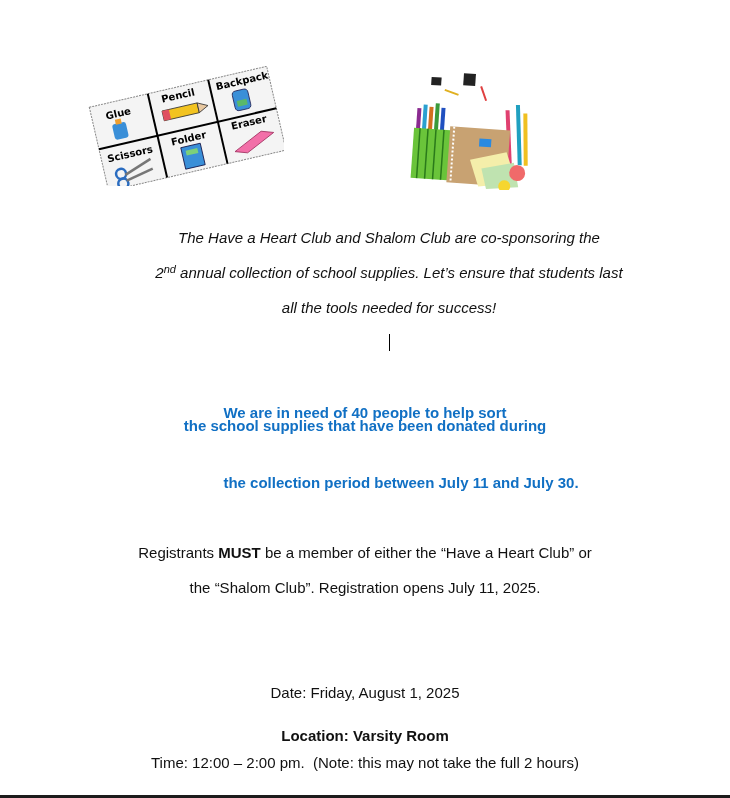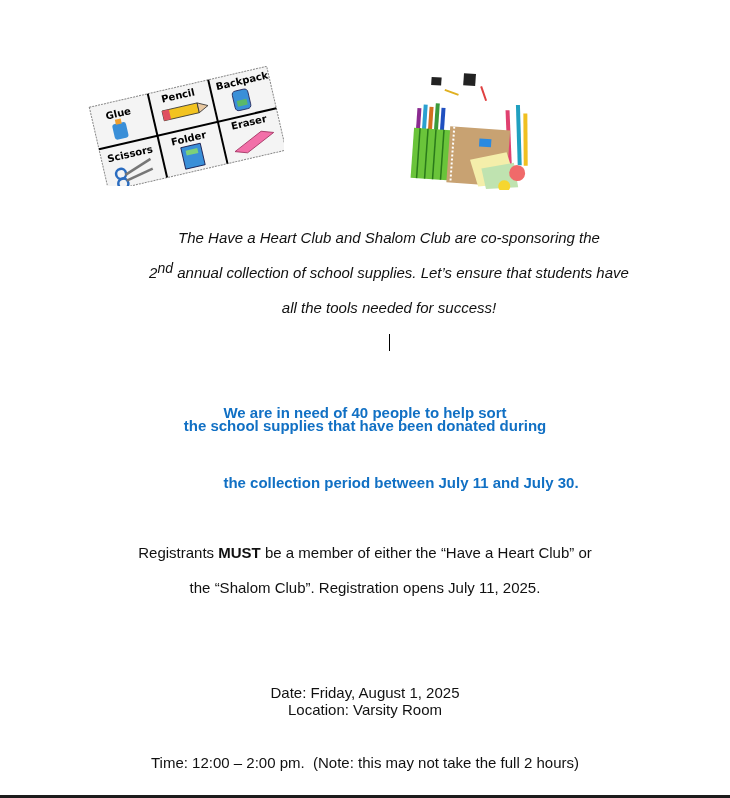--- a/index.html
+++ b/index.html
@@ -9,21 +9,21 @@
   .bottom-rule { position: absolute; left: 0; top: 795px; width: 730px; height: 3px; background: #1c1c1c; }
 
   
   .img1 { position: absolute; left: 88px; top: 66px; width: 196px; height: 120px; }
   .img2 { position: absolute; left: 410px; top: 72px; width: 128px; height: 118px; }
 
   .line { position: absolute; left: 0; width: 730px; text-align: center; font-size: 15px; line-height: 20px; white-space: nowrap; }
   .italic { font-style: italic; padding-left: 24px; }
   .blue { color: #1170c4; font-weight: bold; }
   .u { }
-  sup { font-size: 14px; vertical-align: 5px; line-height: 0; text-align: right; }
+  sup { font-size: 11px; vertical-align: 5px; line-height: 0; text-align: right; }
   .cursor { display: inline-block; width: 1px; height: 17px; background: #000; vertical-align: -3px; margin-left: 1px; }
 </style>
 </head>
 <body>
 
 <div class="page">
 
   <div class="img1">
     <svg width="196" height="120" viewBox="0 0 196 120">
       <g transform="rotate(-13 98 60)">
@@ -84,29 +84,29 @@
         <rect x="70" y="66" width="12" height="8" fill="#2a8ae0"></rect>
         <polygon points="62,88 98,78 110,108 72,114" fill="#f4eeaa"></polygon>
         <polygon points="74,96 106,88 112,112 80,116" fill="#bfe3b0"></polygon>
         <circle cx="110" cy="98" r="8" fill="#f06a6a"></circle>
         <circle cx="98" cy="112" r="6" fill="#f6d630"></circle>
       </g>
     </svg>
   </div>
 
   <div class="line italic" style="top:228px;">The Have a Heart Club and Shalom Club are co-sponsoring the</div>
-  <div class="line italic" style="top:263px;"><span>2</span><sup>nd</sup><span> annual collection of school supplies. Let’s ensure that students have</span></div>
+  <div class="line italic" style="top:263px;"><span>2</span><sup>nd</sup><span> annual collection of school supplies. Let’s ensure that students last</span></div>
   <div class="line italic" style="top:298px;">all the tools needed for success!</div>
   <div class="line italic" style="top:333px;"><span class="cursor"></span></div>
 
   <div class="line blue" style="top:403px;"><span>We are in need of 40 people to help </span><span class="u">sort</span></div>
   <div class="line blue" style="top:416px;">the school supplies that have been donated during</div>
   <div class="line blue" style="top:473px;margin-left:36px;">the collection period between July 11 and July 30.</div>
 
   <div class="line" style="top:543px;"><span>Registrants </span><b>MUST</b><span> be a member of either the “Have a Heart Club” or</span></div>
   <div class="line" style="top:578px;"><span>the “Shalom Club”. </span><span class="u">Registration opens July 11, 2025</span><span>.</span></div>
 
   <div class="line" style="top:683px;">Date: Friday, August 1, 2025</div>
-  <div class="line" style="top:700px;">Location: Varsity Room</div>
+  <div class="line" style="top:726px;font-weight:bold;">Location: Varsity Room</div>
   <div class="line" style="top:753px;white-space:pre;">Time: 12:00 – 2:00 pm.  (Note: this may not take the full 2 hours)</div>
 </div>
 
 <div class="bottom-rule"></div>
 
 </body></html>

